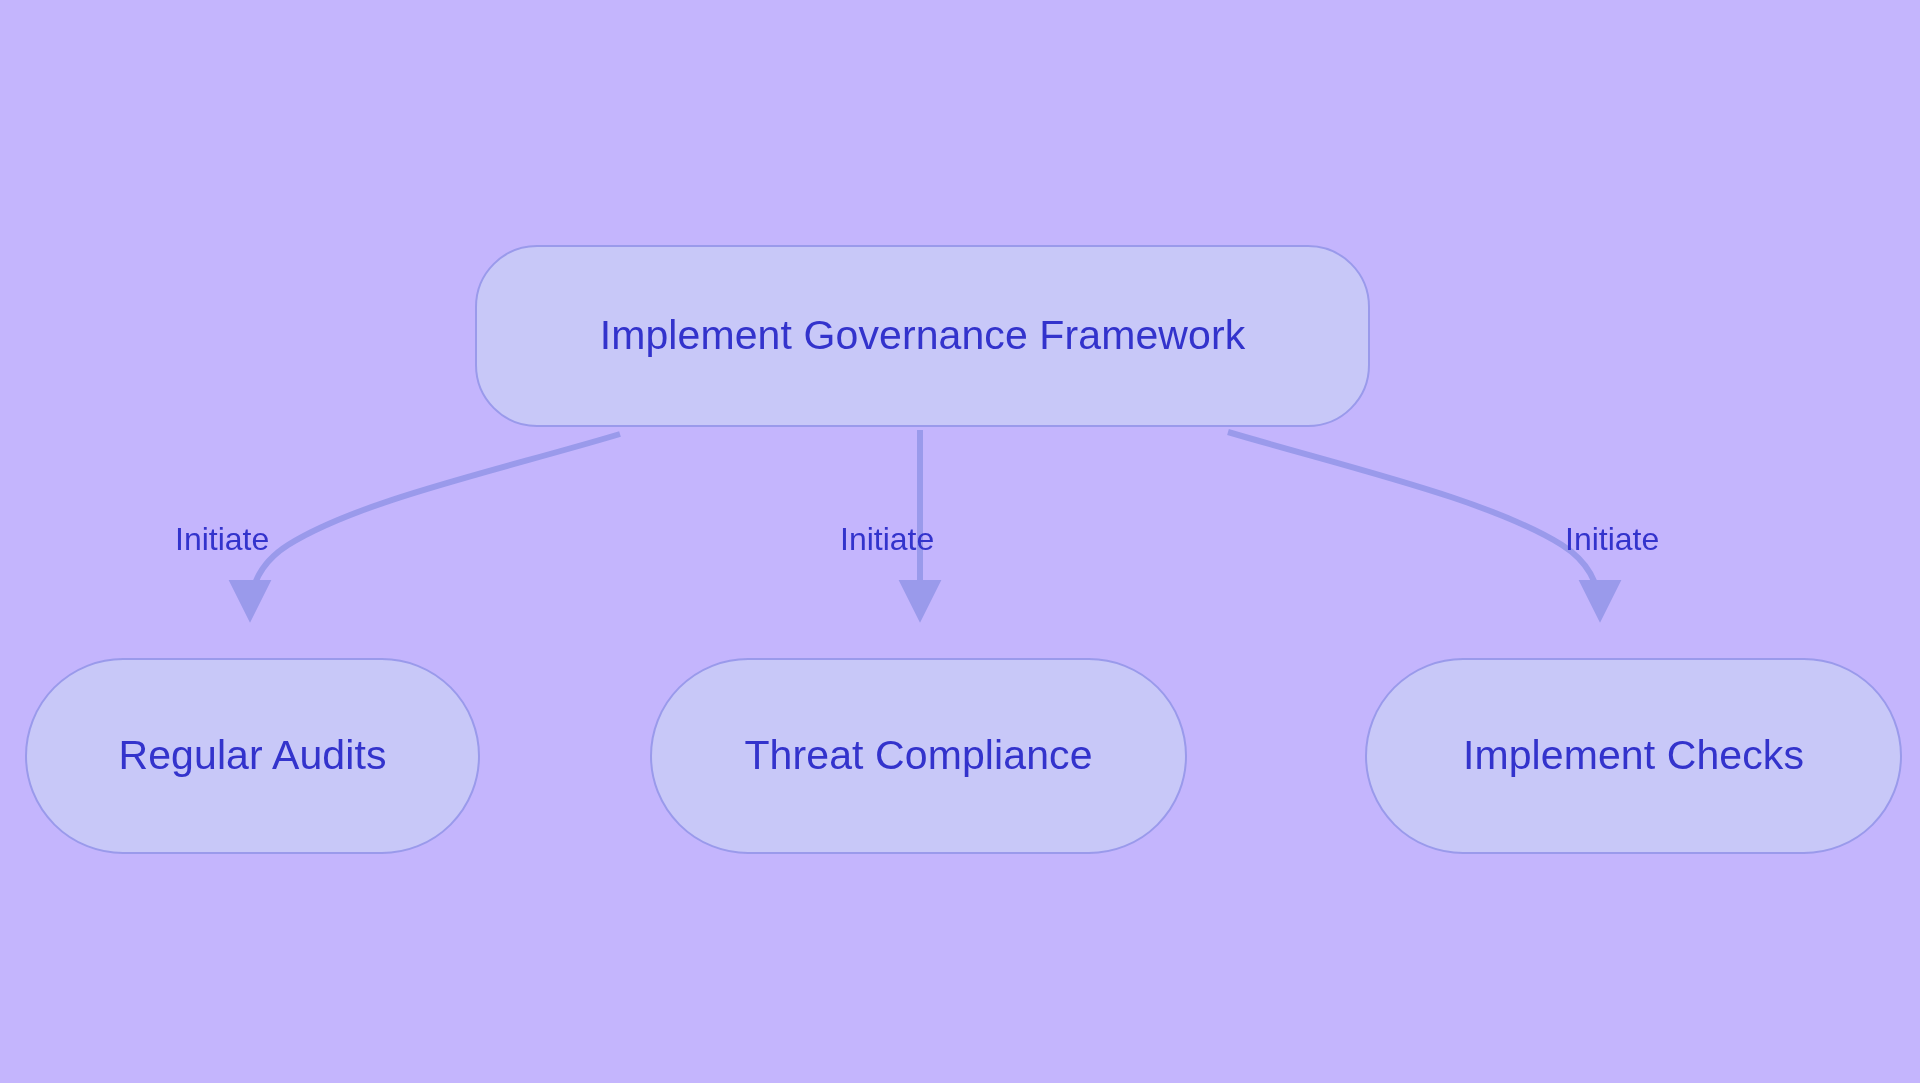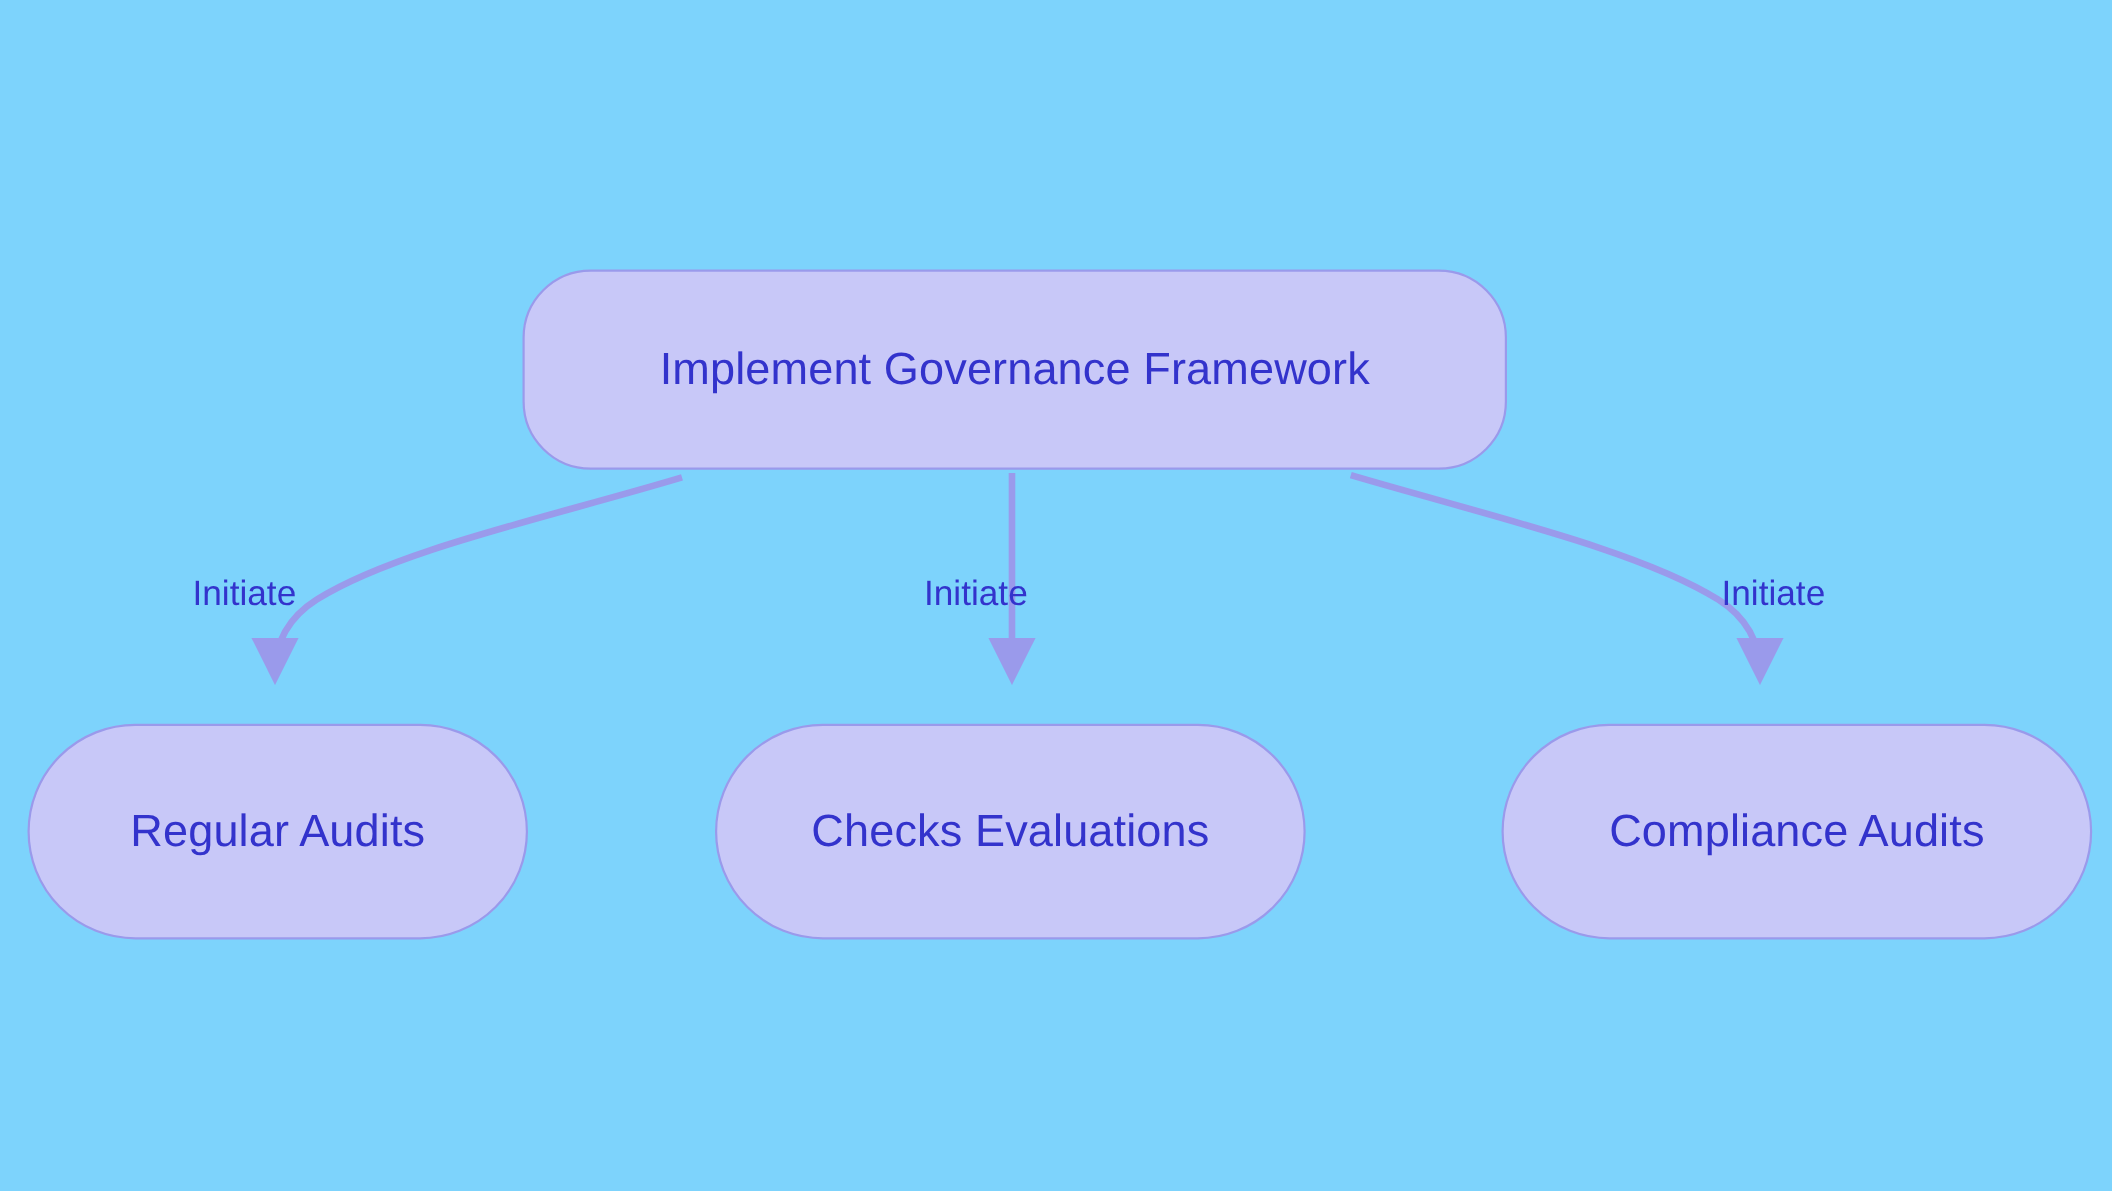--- a/index.html
+++ b/index.html
@@ -10,21 +10,21 @@
   body {
     width: 1920px;
     height: 1083px;
     overflow: hidden;
     font-family: "Liberation Sans", sans-serif;
   }
   #canvas {
     position: relative;
     width: 1920px;
     height: 1083px;
-    background: #7dd3fc;
+    background: #c4b5fd;
   }
   #edge-layer {
     position: absolute;
     left: 0;
     top: 0;
     width: 1920px;
     height: 1083px;
   }
   .node {
     position: absolute;
@@ -105,25 +105,25 @@
 
   <div class="node" id="node-root">
     <span class="node-label">Implement Governance Framework</span>
   </div>
 
   <div class="node" id="node-audits">
     <span class="node-label">Regular Audits</span>
   </div>
 
   <div class="node" id="node-threats">
-    <span class="node-label">Checks Evaluations</span>
+    <span class="node-label">Threat Compliance</span>
   </div>
 
   <div class="node" id="node-compliance">
-    <span class="node-label">Compliance Audits</span>
+    <span class="node-label">Implement Checks</span>
   </div>
 
   <div class="edge-label" id="edge-label-audits">Initiate</div>
 
   <div class="edge-label" id="edge-label-threats">Initiate</div>
 
   <div class="edge-label" id="edge-label-compliance">Initiate</div>
 
 </div>
 

